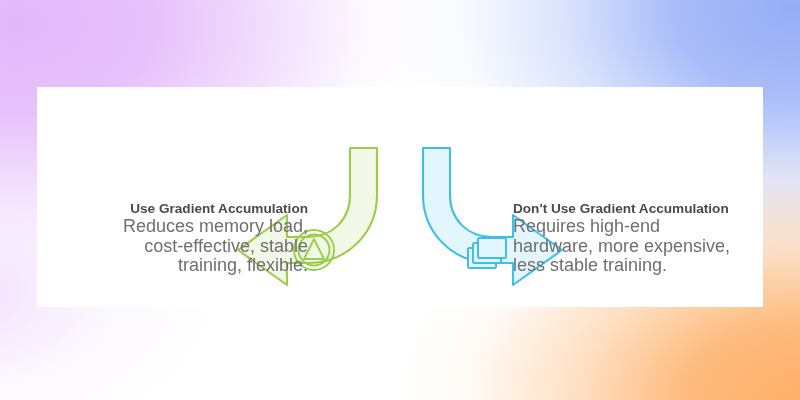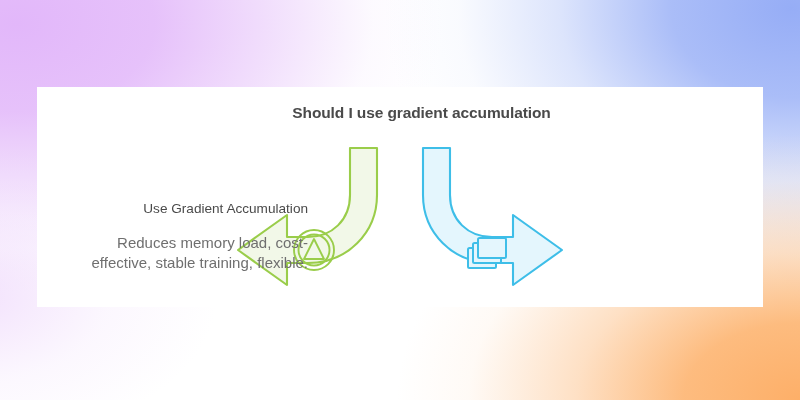--- a/index.html
+++ b/index.html
@@ -105,50 +105,49 @@
   .side.left {
     left: 13px;
     text-align: right;
   }
   .side.right {
     left: 476px;
     text-align: left;
   }
   .side-label {
     font-size: 13.6px;
-    font-weight: normal;
+    font-weight: bold;
     color: #4a4a4a;
     line-height: 17px;
     white-space: nowrap;
   }
   .side.left .side-label { margin-left: -4px; }
   .side-desc {
-    margin-top: 16px;
-    font-size: 15px;
+    margin-top: 0;
+    font-size: 18px;
     font-weight: normal;
     color: #6f6f6f;
     line-height: 19.5px;
   }
   .side.left .side-desc { width: 224px; margin-left: 34px; }
   .side.right .side-desc { width: 232px; }
 </style>
 </head>
 <body>
 
 <div id="canvas">
 
   <div class="bg-layer bg-tl"></div>
   <div class="bg-layer bg-tr"></div>
   <div class="bg-layer bg-br"></div>
   <div class="bg-layer bg-bl"></div>
 
   <div id="card">
 
     <div id="title">
-      <span class="t-line">Should I use gradient accumulation</span>
     </div>
 
     <svg id="arrows" viewBox="0 0 726 220" width="726" height="220">
 
       <g>
         <path d="M 313 61
                  L 313 108
                  C 313 133 295 150 271 150
                  L 250 150
                  L 250 128
@@ -188,15 +187,19 @@
           <rect x="441" y="151" width="28" height="20" rx="1.5"></rect>
         </g>
       </g>
     </svg>
 
     <div class="side left">
       <div class="side-label">Use Gradient Accumulation</div>
       <div class="side-desc">Reduces memory load, cost-effective, stable training, flexible.</div>
     </div>
 
+    <div class="side right">
+      <div class="side-label">Don't Use Gradient Accumulation</div>
+      <div class="side-desc">Requires high-end hardware, more expensive, less stable training.</div>
+    </div>
 
   </div>
 </div>
 
 </body></html>

